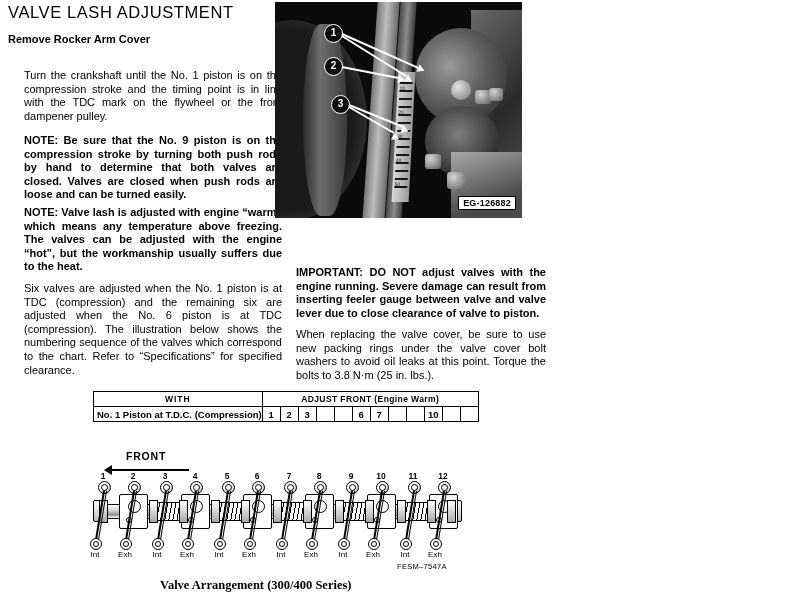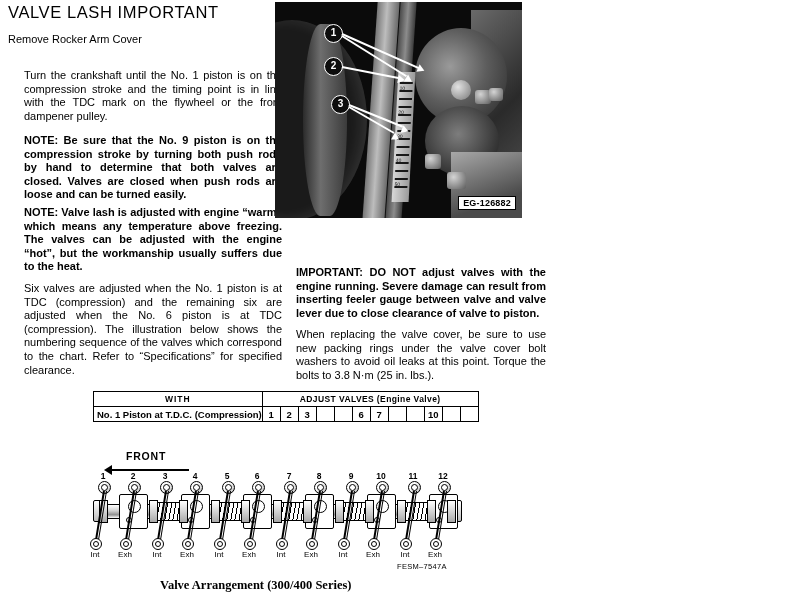--- a/index.html
+++ b/index.html
@@ -23,21 +23,21 @@
     position: absolute;
     left: 8px; top: 3px;
     font-size: 16.5px;
     letter-spacing: 0.6px;
     font-weight: 400;
   }
   #section-heading {
     position: absolute;
     left: 8px; top: 33px;
     font-size: 11px;
-    font-weight: normal;
+    font-weight: bold;
   }
 
   .col-left {
     position: absolute;
     left: 8px;
     width: 258px;
   }
   .col-right {
     position: absolute;
     left: 280px;
@@ -378,21 +378,21 @@
     font-size: 12.5px;
     font-weight: bold;
     font-family: "Liberation Serif", serif;
   }
 </style>
 </head>
 <body>
 
 <div id="page">
 
-  <div id="doc-title">VALVE LASH IMPORTANT</div>
+  <div id="doc-title">VALVE LASH ADJUSTMENT</div>
   <div id="section-heading">Remove Rocker Arm Cover</div>
 
   <div class="col-left para" id="para-intro">Turn the crankshaft until the No. 1 piston is on the compression stroke and the timing point is in line with the TDC mark on the flywheel or the front dampener pulley.</div>
   <div class="col-left para bold" id="para-note1">NOTE: Be sure that the No. 9 piston is on the compression stroke by turning both push rods by hand to determine that both valves are closed. Valves are closed when push rods are loose and can be turned easily.</div>
   <div class="col-left para bold" id="para-note2">NOTE: Valve lash is adjusted with engine “warm” which means any temperature above freezing. The valves can be adjusted with the engine “hot”, but the workmanship usually suffers due to the heat.</div>
   <div class="col-left para" id="para-six">Six valves are adjusted when the No. 1 piston is at TDC (compression) and the remaining six are adjusted when the No. 6 piston is at TDC (compression). The illustration below shows the numbering sequence of the valves which correspond to the chart. Refer to “Specifications” for specified clearance.</div>
 
   <div class="col-right para bold" id="para-important">IMPORTANT: DO NOT adjust valves with the engine running. Severe damage can result from inserting feeler gauge between valve and valve lever due to close clearance of valve to piston.</div>
   <div class="col-right para" id="para-cover">When replacing the valve cover, be sure to use new packing rings under the valve cover bolt washers to avoid oil leaks at this point. Torque the bolts to 3.8 N·m (25 in. lbs.).</div>
 
@@ -450,21 +450,21 @@
     <div class="arrow-line" style="left:74px; top:104px; width:52px; transform:rotate(30deg);"></div>
     <div class="arrow-head" style="left:118px; top:130px; transform:rotate(30deg);"></div>
 
     <div id="photo-id">EG-126882</div>
   </div>
 
   <table id="chart-table">
     <thead>
       <tr>
         <th class="lbl-head">WITH</th>
-        <th class="adj-head" colspan="12">ADJUST  VALVES  (Engine  Valve)</th>
+        <th class="adj-head" colspan="12">ADJUST  FRONT  (Engine  Warm)</th>
       </tr>
     </thead>
     <tbody id="chart-body">
         <tr>
           <td class="row-label">No. 1 Piston at T.D.C. (Compression)</td>
           <td class="vcell">1</td>
           <td class="vcell">2</td>
           <td class="vcell">3</td>
           <td class="vcell"></td>
           <td class="vcell"></td>

